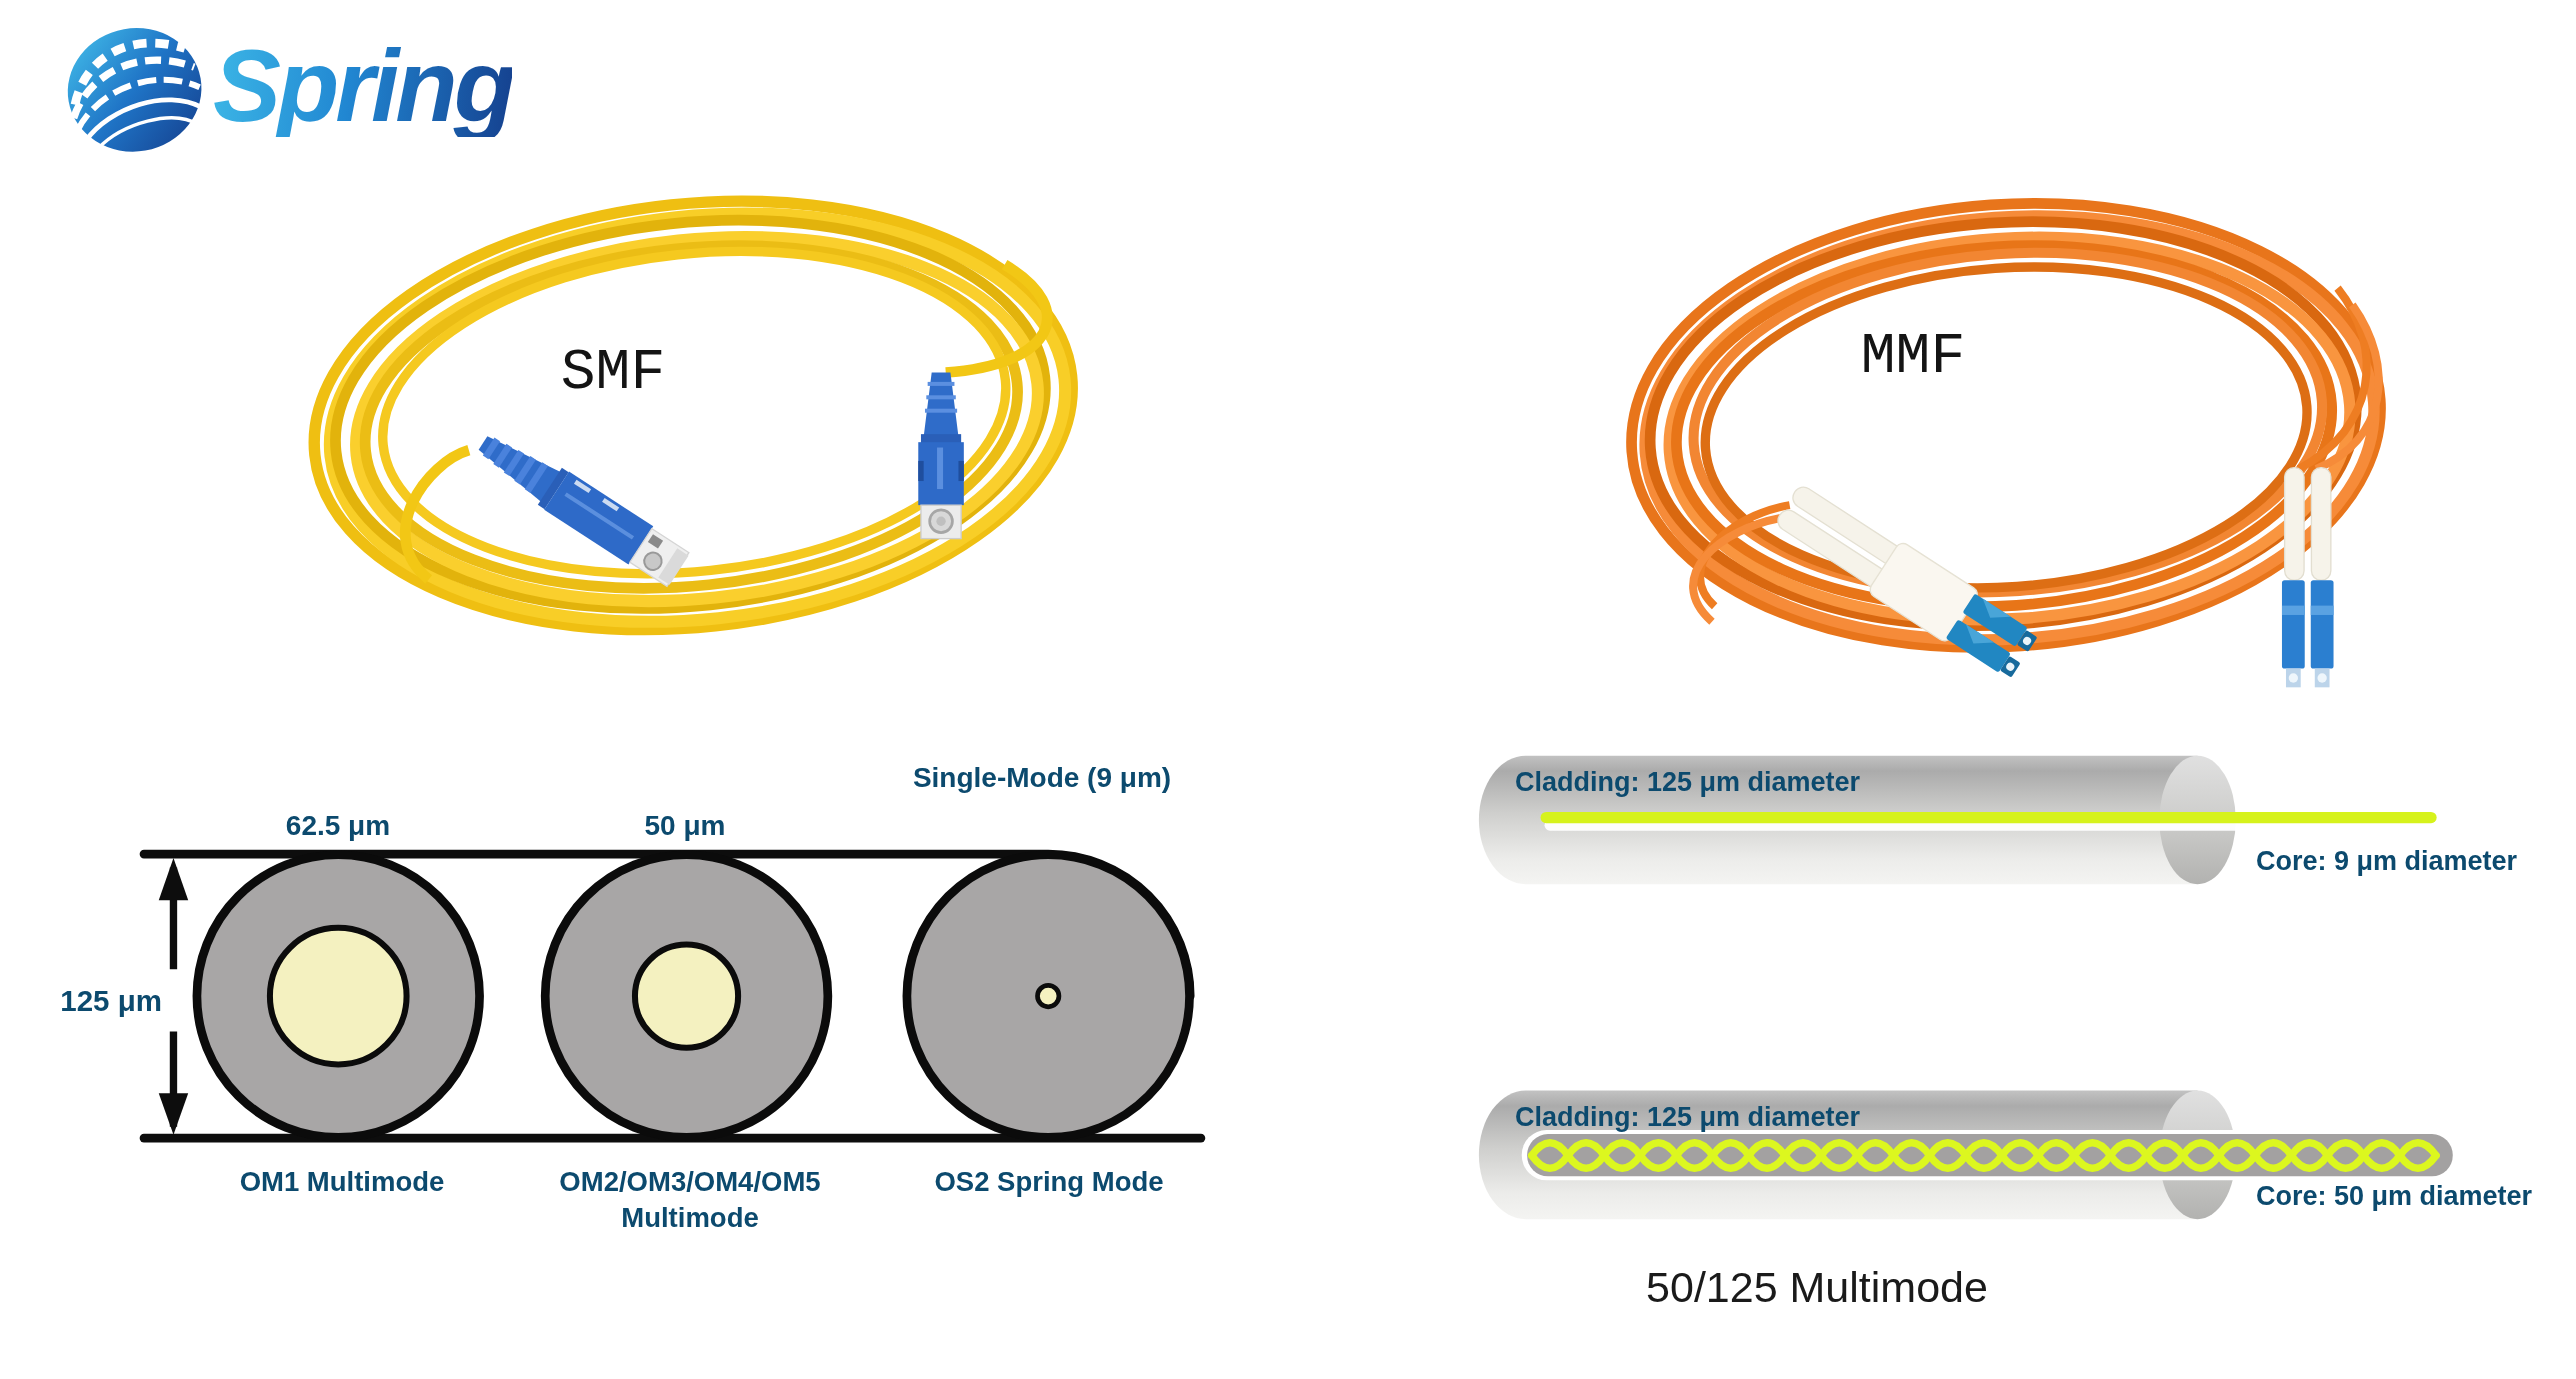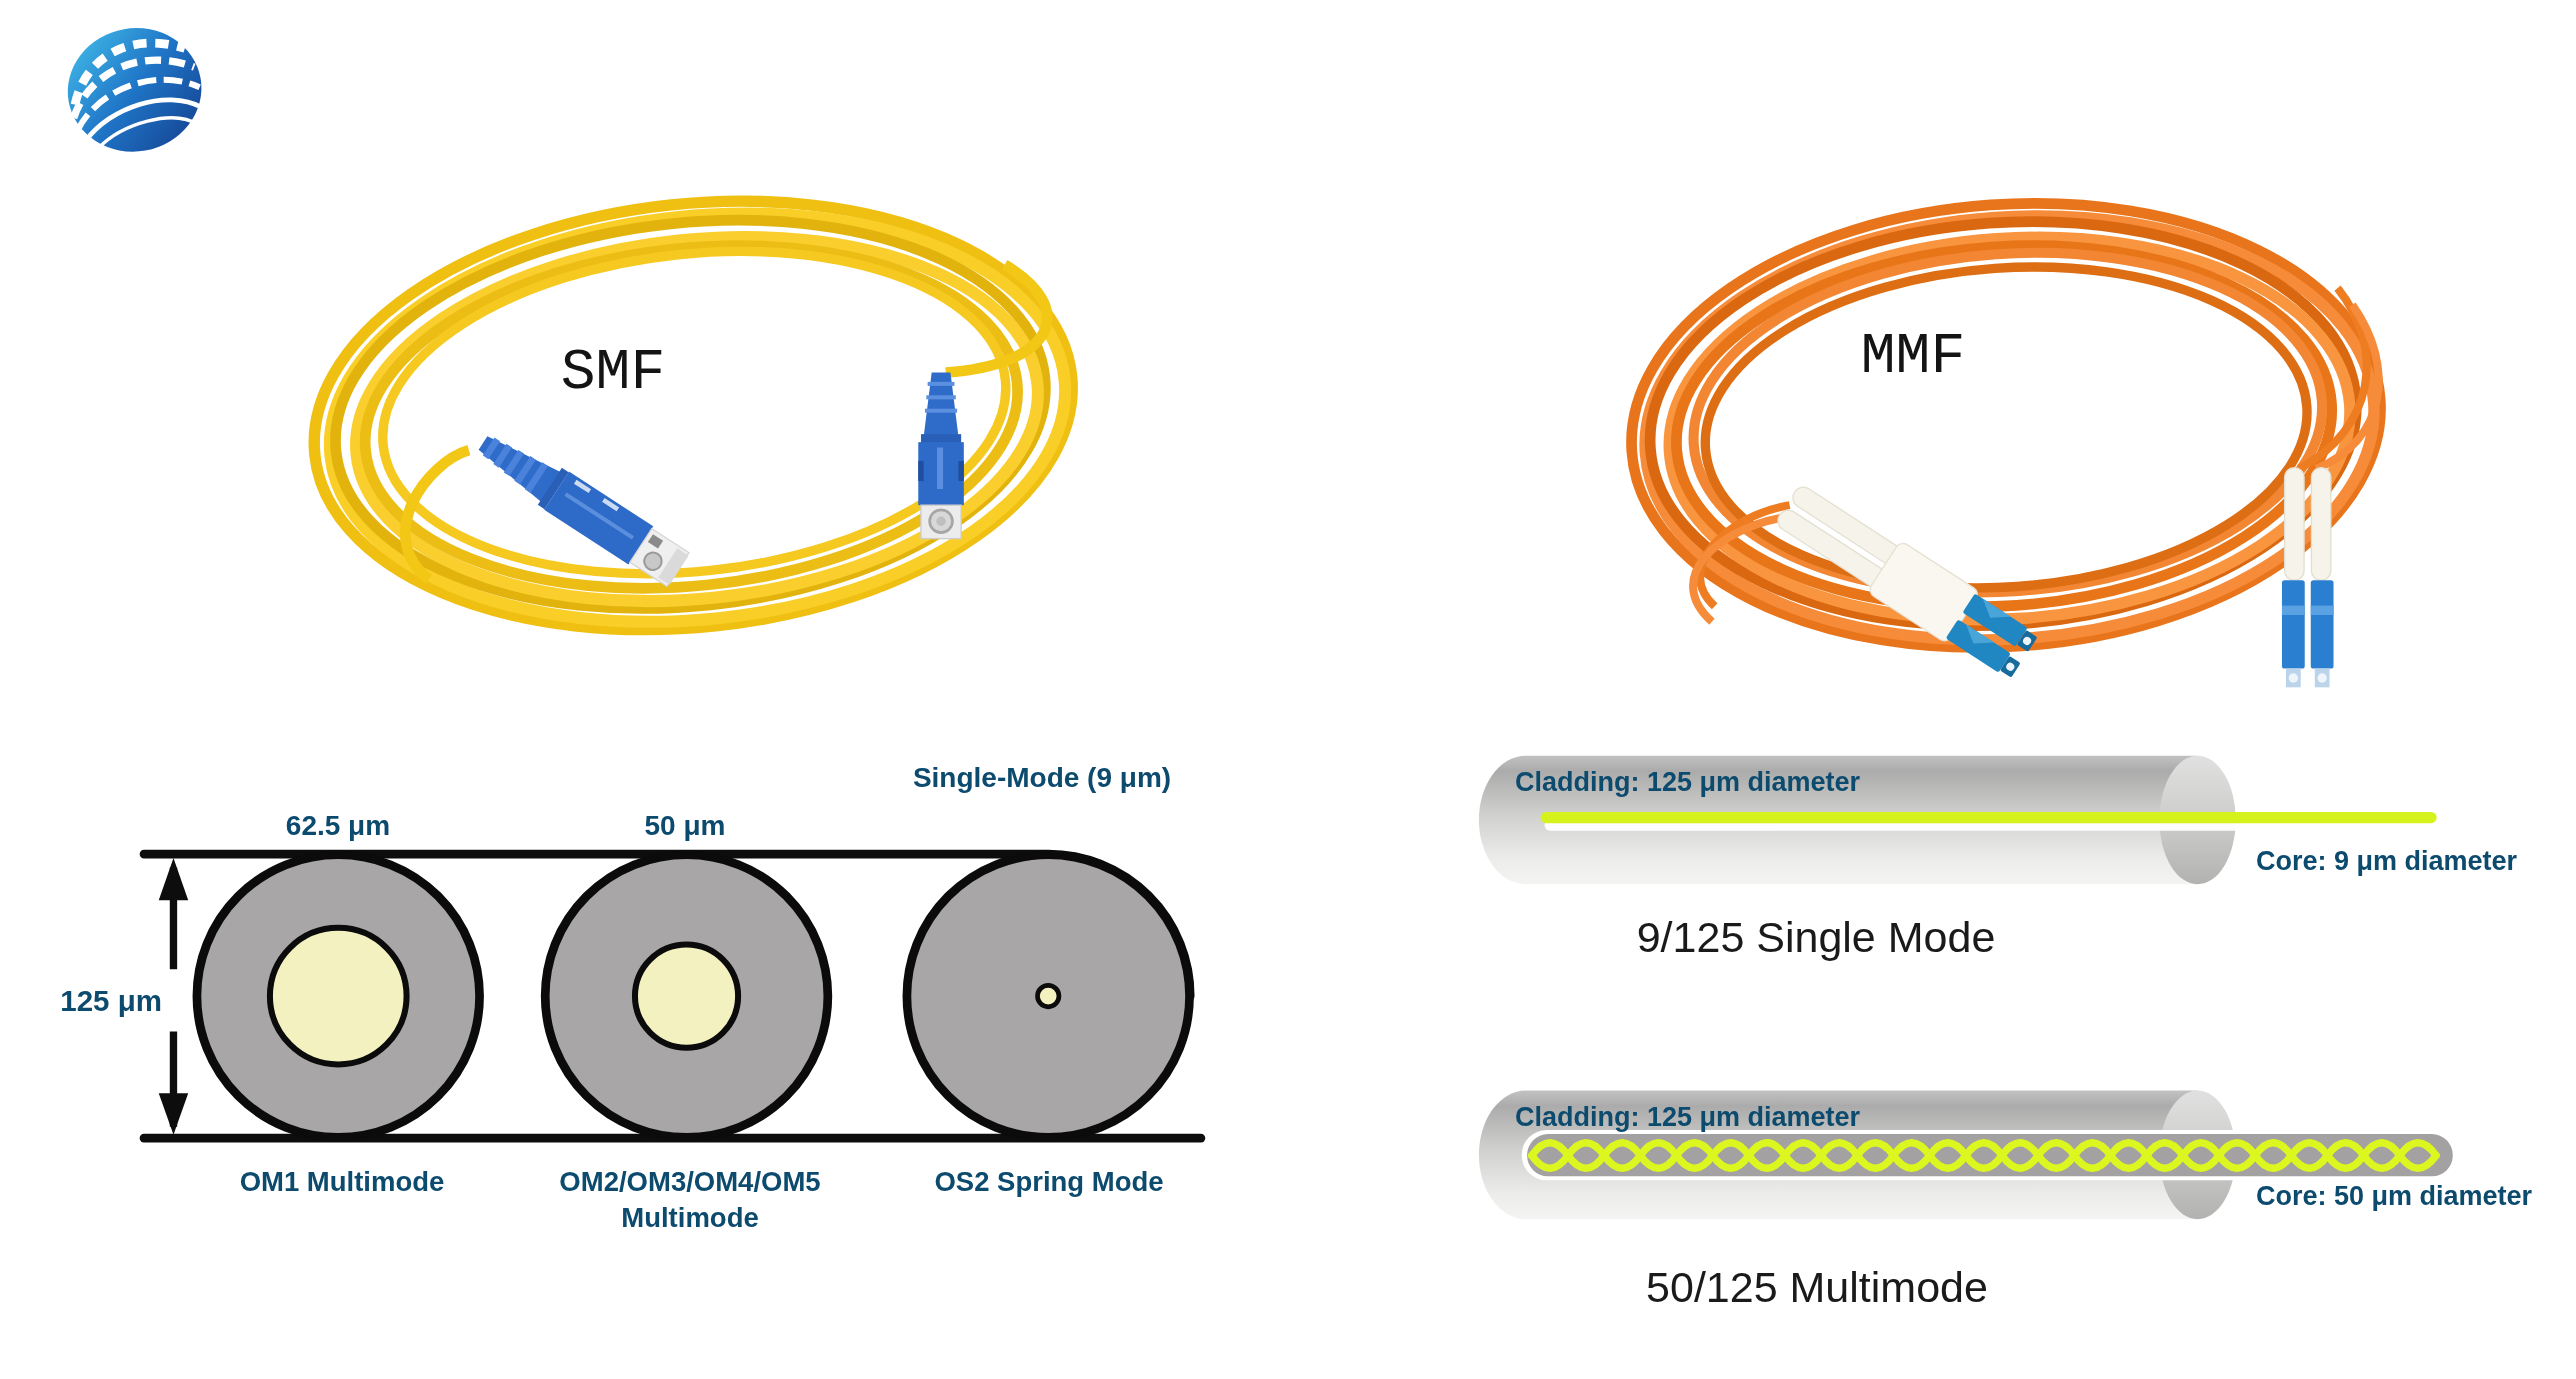--- a/index.html
+++ b/index.html
@@ -199,37 +199,37 @@
     <g>
       <path d="M2278,1628 H3281 V1820 H2278 A70,96 0 0 1 2208,1724 A70,96 0 0 1 2278,1628 Z" fill="url(#cylGrad)"></path>
       <ellipse cx="3281" cy="1724" rx="57" ry="96" fill="url(#capGrad)"></ellipse>
       <rect x="2272" y="1687" width="1398" height="75" rx="37" fill="#ffffff"></rect>
       <rect x="2280" y="1693" width="1382" height="63" rx="31" fill="#a3a1a1"></rect>
       <path d="M2287,1725 Q2314,1687 2341,1725 T2395,1725 T2449,1725 T2503,1725 T2557,1725 T2611,1725 T2665,1725 T2719,1725 T2773,1725 T2827,1725 T2881,1725 T2935,1725 T2989,1725 T3043,1725 T3097,1725 T3151,1725 T3205,1725 T3259,1725 T3313,1725 T3367,1725 T3421,1725 T3475,1725 T3529,1725 T3583,1725 T3637,1725" fill="none" stroke="#dcf71f" stroke-width="11" stroke-linecap="round"></path>
       <path d="M2287,1725 Q2314,1763 2341,1725 T2395,1725 T2449,1725 T2503,1725 T2557,1725 T2611,1725 T2665,1725 T2719,1725 T2773,1725 T2827,1725 T2881,1725 T2935,1725 T2989,1725 T3043,1725 T3097,1725 T3151,1725 T3205,1725 T3259,1725 T3313,1725 T3367,1725 T3421,1725 T3475,1725 T3529,1725 T3583,1725 T3637,1725" fill="none" stroke="#dcf71f" stroke-width="11" stroke-linecap="round"></path>
     </g>
   </svg>
 
+  <div class="lbl logo-text" style="left:213px;top:35px;">Spring</div>
 
   <div class="lbl photo-label center" style="left:613px;top:344px;">SMF</div>
   <div class="lbl photo-label center" style="left:1913px;top:328px;">MMF</div>
 
   <div class="lbl cs-top center" style="left:338px;top:812px;">62.5 μm</div>
   <div class="lbl cs-top center" style="left:685px;top:812px;">50 μm</div>
   <div class="lbl cs-top center" style="left:1042px;top:764px;">Single-Mode (9 μm)</div>
 
   <div class="lbl dim-label rightalign" style="left:162px;top:986px;">125 μm</div>
 
   <div class="lbl cs-bottom center" style="left:342px;top:1168px;">OM1 Multimode</div>
   <div class="lbl cs-bottom center" style="left:690px;top:1168px;">OM2/OM3/OM4/OM5</div>
   <div class="lbl cs-bottom center" style="left:690px;top:1204px;">Multimode</div>
   <div class="lbl cs-bottom center" style="left:1049px;top:1168px;">OS2 Spring Mode</div>
 
   <div class="lbl cyl-small" style="left:1515px;top:769px;">Cladding: 125 μm diameter</div>
   <div class="lbl cyl-small" style="left:2256px;top:848px;">Core: 9 μm diameter</div>
-  <div class="lbl cyl-title center" style="left:1816px;top:916px;">9/125 Single Mode</div>
 
   <div class="lbl cyl-small" style="left:1515px;top:1104px;">Cladding: 125 μm diameter</div>
   <div class="lbl cyl-small" style="left:2256px;top:1183px;text-align:center;">Core: 50 μm diameter</div>
   <div class="lbl cyl-title center" style="left:1817px;top:1266px;">50/125 Multimode</div>
 
 </div>
 
 
 </body></html>

